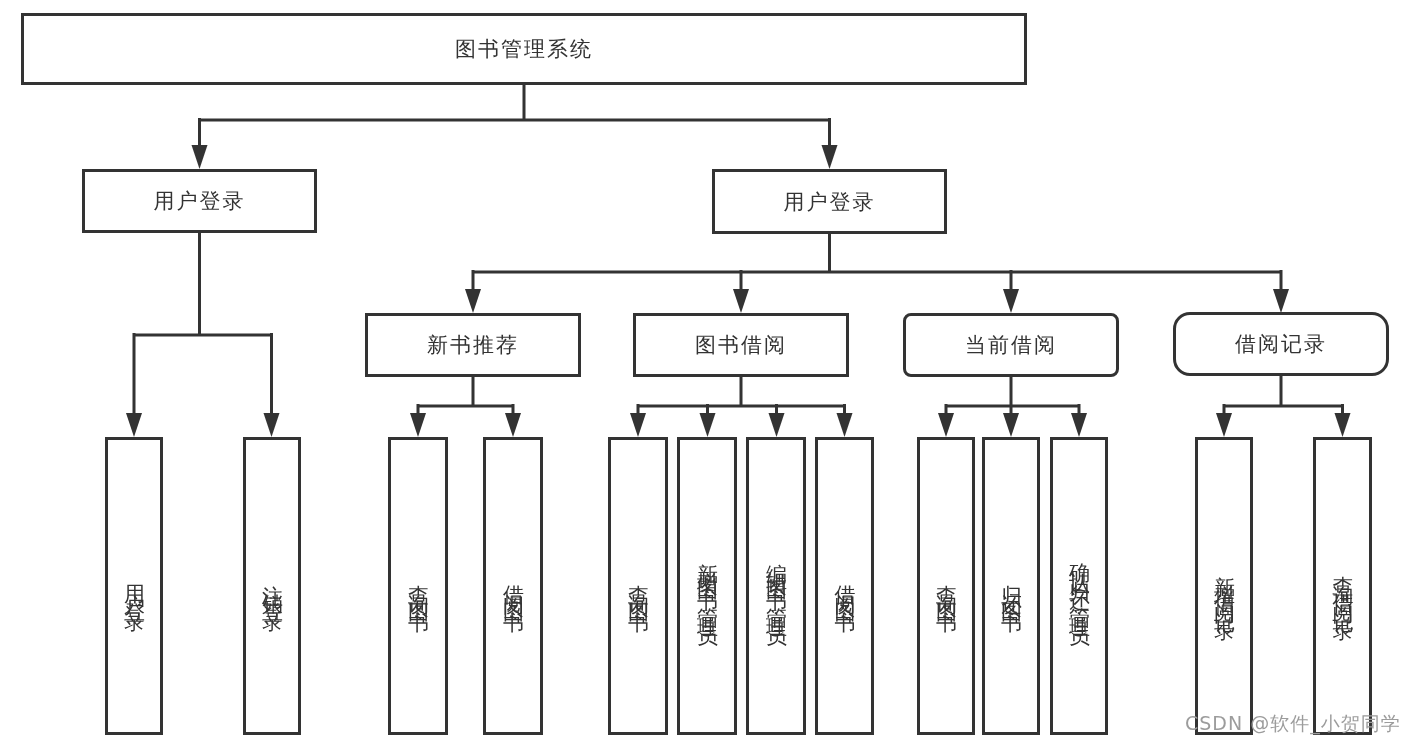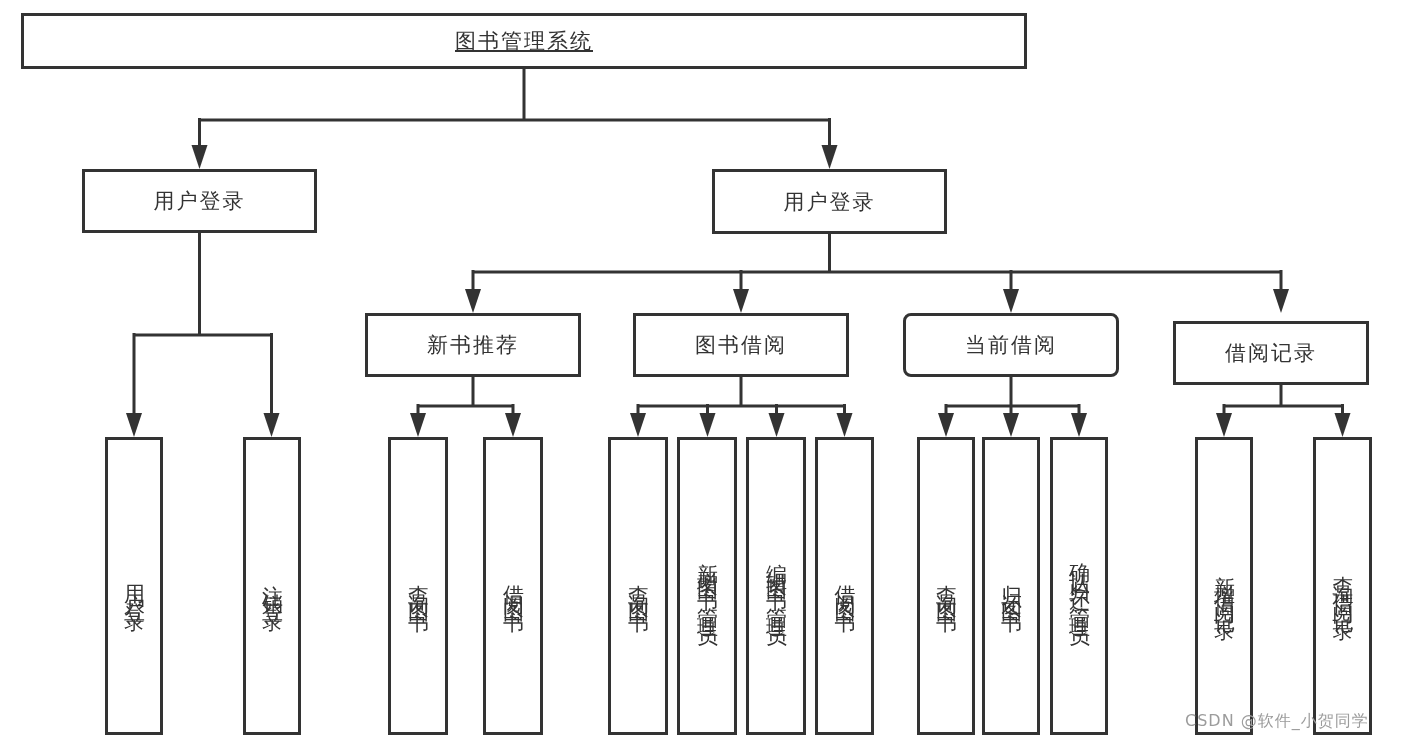--- a/index.html
+++ b/index.html
@@ -35,45 +35,45 @@
   .hlabel { font-size: 21px; letter-spacing: 2px; white-space: nowrap; }
   .vlabel {
     writing-mode: vertical-rl;
     text-orientation: mixed;
     font-size: 21px;
     letter-spacing: 9px;
     line-height: 1;
     white-space: nowrap;
   }
   .leaf { top: 437px; height: 298px; }
-  #n-root      { left: 21px;   top: 13px;  width: 1006px; height: 56px; text-decoration: underline; }
+  #n-root      { left: 21px;   top: 13px;  width: 1006px; height: 72px; }
   #n-login     { left: 82px;   top: 169px; width: 235px;  height: 64px; }
   #n-manage    { left: 712px;  top: 169px; width: 235px;  height: 65px; }
   #n-recommend { left: 365px;  top: 313px; width: 216px;  height: 64px; }
   #n-borrow    { left: 633px;  top: 313px; width: 216px;  height: 64px; }
   #n-current   { left: 903px;  top: 313px; width: 216px;  height: 64px; border-radius: 8px; }
-  #n-records   { left: 1173px; top: 321px; width: 196px;  height: 64px; }
+  #n-records   { left: 1173px; top: 312px; width: 216px;  height: 64px; border-radius: 17px; }
   #n-login_user   { left: 105px;  width: 58px; }
   #n-login_logout { left: 243px;  width: 58px; }
   #n-rec_query    { left: 388px;  width: 60px; }
   #n-rec_borrow   { left: 483px;  width: 60px; }
   #n-bor_query    { left: 608px;  width: 60px; }
   #n-bor_add      { left: 677px;  width: 60px; }
   #n-bor_edit     { left: 746px;  width: 60px; }
   #n-bor_lend     { left: 815px;  width: 59px; }
   #n-cur_query    { left: 917px;  width: 58px; }
   #n-cur_return   { left: 982px;  width: 58px; }
   #n-cur_confirm  { left: 1050px; width: 58px; }
   #n-rcd_add      { left: 1195px; width: 58px; }
   #n-rcd_query    { left: 1313px; width: 59px; }
   .watermark {
     position: absolute;
     left: 1185px;
     top: 711px;
-    font-size: 16px;
+    font-size: 19px;
     letter-spacing: 1px;
     color: var(--wm);
     white-space: nowrap;
     z-index: 5;
   }
 </style>
 </head>
 <body>
 
 <div class="canvas">

